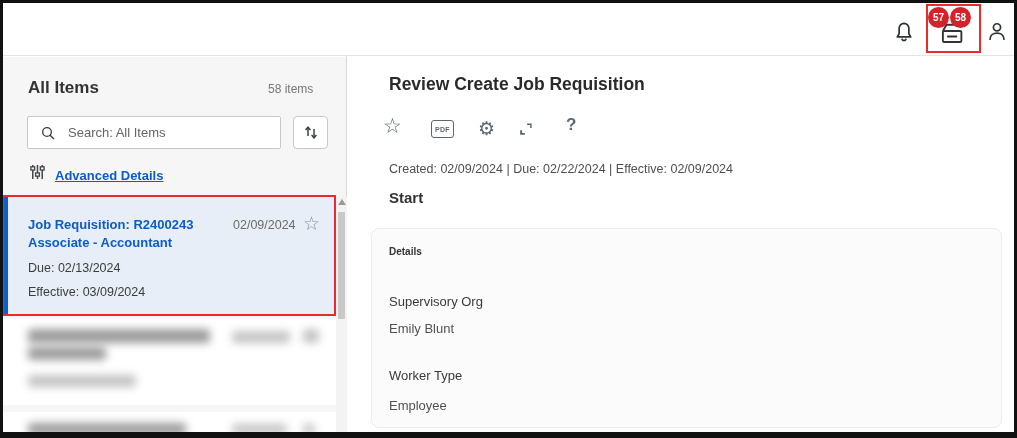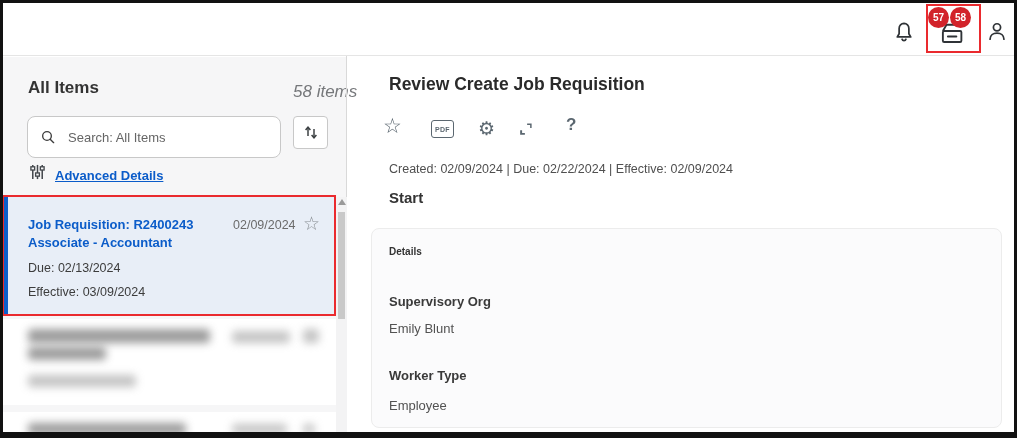--- a/index.html
+++ b/index.html
@@ -21,22 +21,22 @@
   .search-pill input{border:none;outline:none;background:transparent;font-size:14px;color:#4a4a4a;margin-left:12px;width:380px;}
   .search-pill input::placeholder{color:#4a4a4a;}
   .icon-btn{cursor:pointer;}
   .badge{width:21px;height:21px;border-radius:50%;color:#fff;font-size:10px;font-weight:700;display:flex;align-items:center;justify-content:center;z-index:8;}
   .annot{border:2px solid #ea2a2e;z-index:40;pointer-events:none;background:transparent;}
 
   
   .sidebar-bg{left:3px;top:57px;width:344px;height:375px;background:#f6f6f7;z-index:1;}
   .v-divider{left:346px;top:56px;width:1px;height:376px;background:#d9d9d9;z-index:4;}
   .sb-title{left:28px;top:78px;font-size:17px;font-weight:700;color:#333;z-index:3;}
-  .sb-count{left:293px;top:82px;font-size:17px;color:#75777a;z-index:3;font-style:italic;}
-  .sb-search{left:27px;top:116px;width:254px;height:42px;background:#fff;border:1px solid #c8c8c8;border-radius:8px;display:flex;align-items:center;padding-left:12px;z-index:3;}
+  .sb-count{left:268px;top:82px;font-size:12px;color:#75777a;z-index:3;}
+  .sb-search{left:27px;top:116px;width:254px;height:33px;background:#fff;border:1px solid #c8c8c8;border-radius:2px;display:flex;align-items:center;padding-left:12px;z-index:3;}
   .sb-search input{border:none;outline:none;background:transparent;font-size:13px;color:#656565;margin-left:10px;width:195px;}
   .sb-search input::placeholder{color:#656565;}
   .sort-btn{left:293px;top:116px;width:35px;height:33px;background:#fff;border:1px solid #c8c8c8;border-radius:4px;display:flex;align-items:center;justify-content:center;cursor:pointer;z-index:3;}
   .adv-link{left:55px;top:168px;font-size:13px;font-weight:700;color:#0b5cc9;text-decoration:underline;cursor:pointer;z-index:3;}
 
   .item-sel{left:3px;top:197px;width:333px;height:117px;background:#e8eef7;z-index:2;cursor:pointer;}
   .item-bar{left:3px;top:197px;width:5px;height:117px;background:#0d5fcb;z-index:3;}
   .item-title{left:28px;top:216px;width:200px;font-size:13px;font-weight:700;color:#0b5cc9;line-height:18px;z-index:3;cursor:pointer;}
   .item-date{left:233px;top:218px;font-size:12.5px;color:#6b6b6b;z-index:3;}
   .item-star{left:303px;top:212px;font-size:19px;color:#8a8f94;z-index:3;cursor:pointer;}
@@ -52,21 +52,21 @@
   .scroll-thumb{left:338px;top:212px;width:7px;height:107px;background:#c9c9c9;z-index:6;cursor:grab;}
 
   
   .main-title{left:389px;top:74px;font-size:17.5px;font-weight:700;color:#2a2a2a;}
   .tool-icon{color:#5b6770;display:flex;align-items:center;justify-content:center;cursor:pointer;}
   .pdf-box{width:23px;height:18px;border:1.6px solid #5b6770;border-radius:3px;font-size:7px;font-weight:700;letter-spacing:.3px;color:#5b6770;display:flex;align-items:center;justify-content:center;cursor:pointer;}
   .meta-line{left:389px;top:162px;font-size:12.5px;color:#4f4f4f;}
   .start-h{left:389px;top:189px;font-size:15px;font-weight:700;color:#333;}
   .details-card{left:371px;top:228px;width:631px;height:200px;background:#fbfbfc;border:1px solid #ececec;border-radius:8px;z-index:1;}
   .details-h{left:389px;top:246px;font-size:10px;font-weight:700;color:#333;z-index:2;}
-  .fld-label{font-size:13px;font-weight:700;color:#3a3a3a;z-index:2;}
+  .fld-label{font-size:13px;font-weight:400;color:#3a3a3a;z-index:2;}
   .fld-value{font-size:13px;color:#525252;z-index:2;}
 </style>
 </head>
 <body>
 
 <div class="frame">
 
   <div class="abs topbar"></div>
 
   <div class="abs menu-label">ENU</div>

